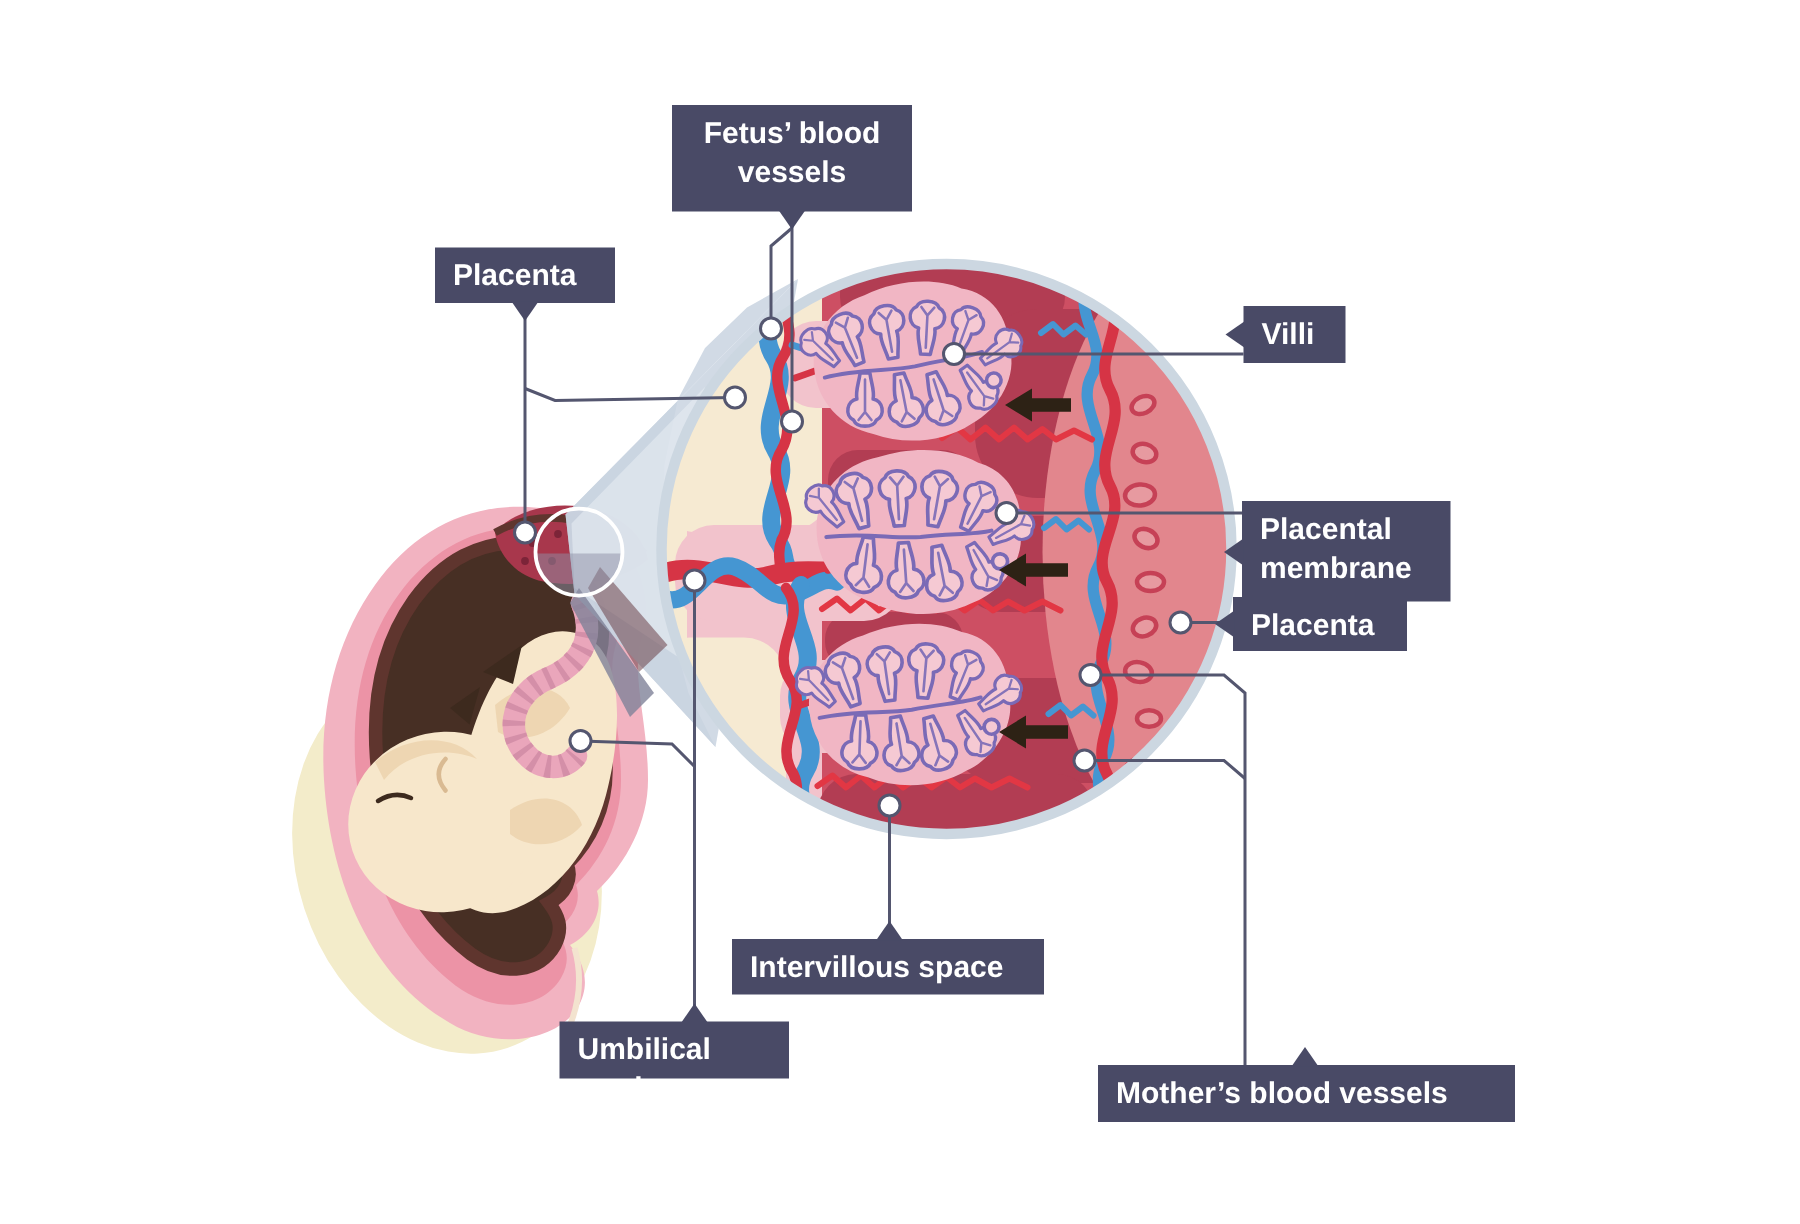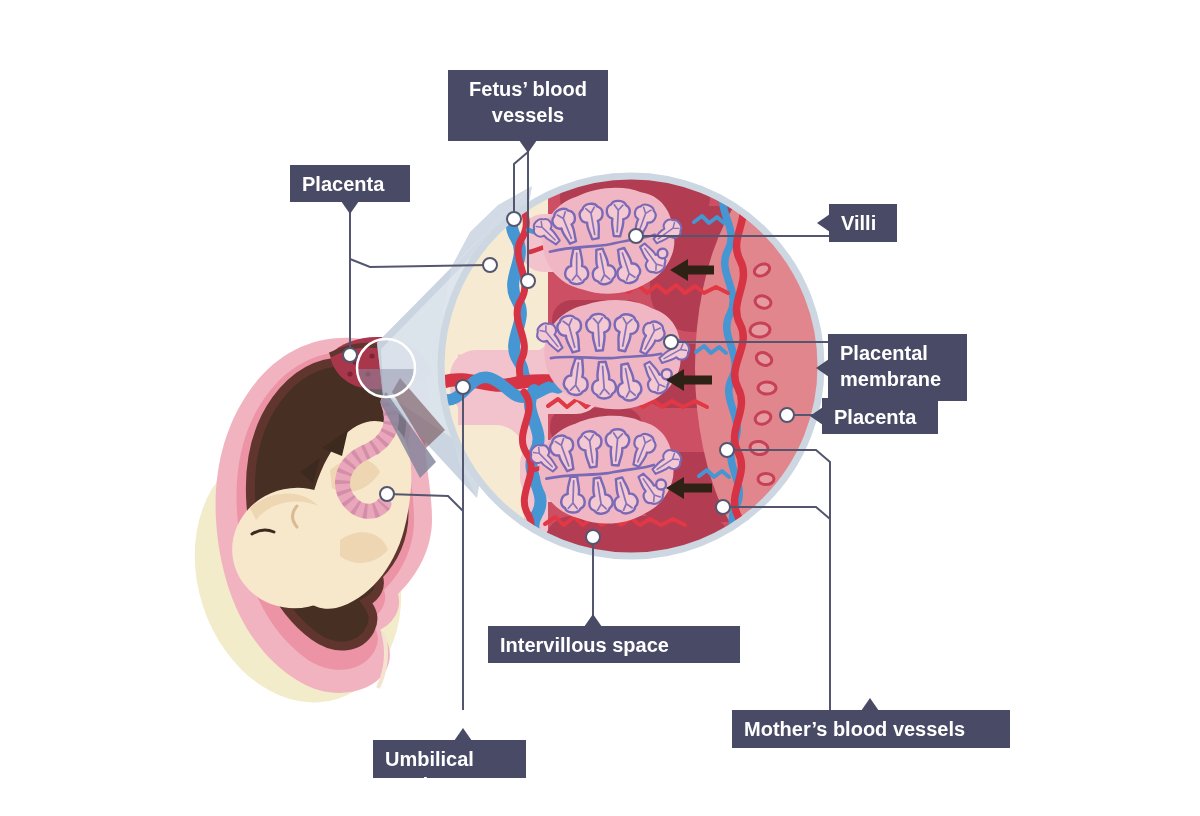--- a/index.html
+++ b/index.html
@@ -247,26 +247,26 @@
 <div class="label" style="left:828px;top:310px;width:139px;height:67px;margin-top:24px;">
   <span>Placental membrane</span>
   <i class="pt pt-left"></i>
 </div>
 
 <div class="label" style="left:822px;top:398px;width:116px;height:36px;">
   <span>Placenta</span>
   <i class="pt pt-left"></i>
 </div>
 
-<div class="label" style="left:488px;top:626px;width:252px;height:37px;">
+<div class="label" style="left:488px;top:626px;width:208px;height:37px;">
   <span>Intervillous space</span>
   <i class="pt pt-up" style="left:96px;"></i>
 </div>
 
-<div class="label" style="left:373px;top:740px;width:153px;height:38px;">
+<div class="label" style="left:373px;top:681px;width:153px;height:38px;">
   <span>Umbilical cord</span>
   <i class="pt pt-up" style="left:81px;"></i>
 </div>
 
 <div class="label" style="left:732px;top:710px;width:278px;height:38px;">
   <span>Mother’s blood vessels</span>
   <i class="pt pt-up" style="left:129px;"></i>
 </div>
 
 </div>

